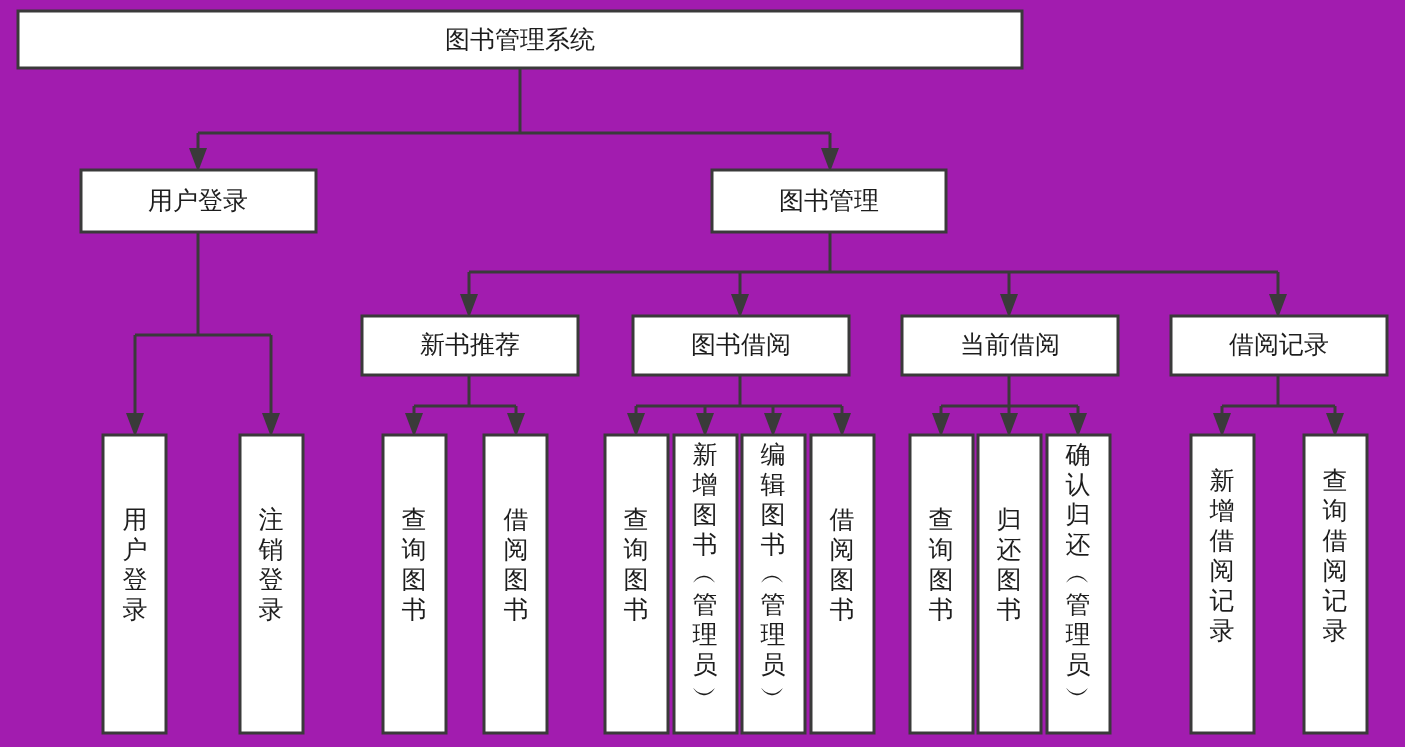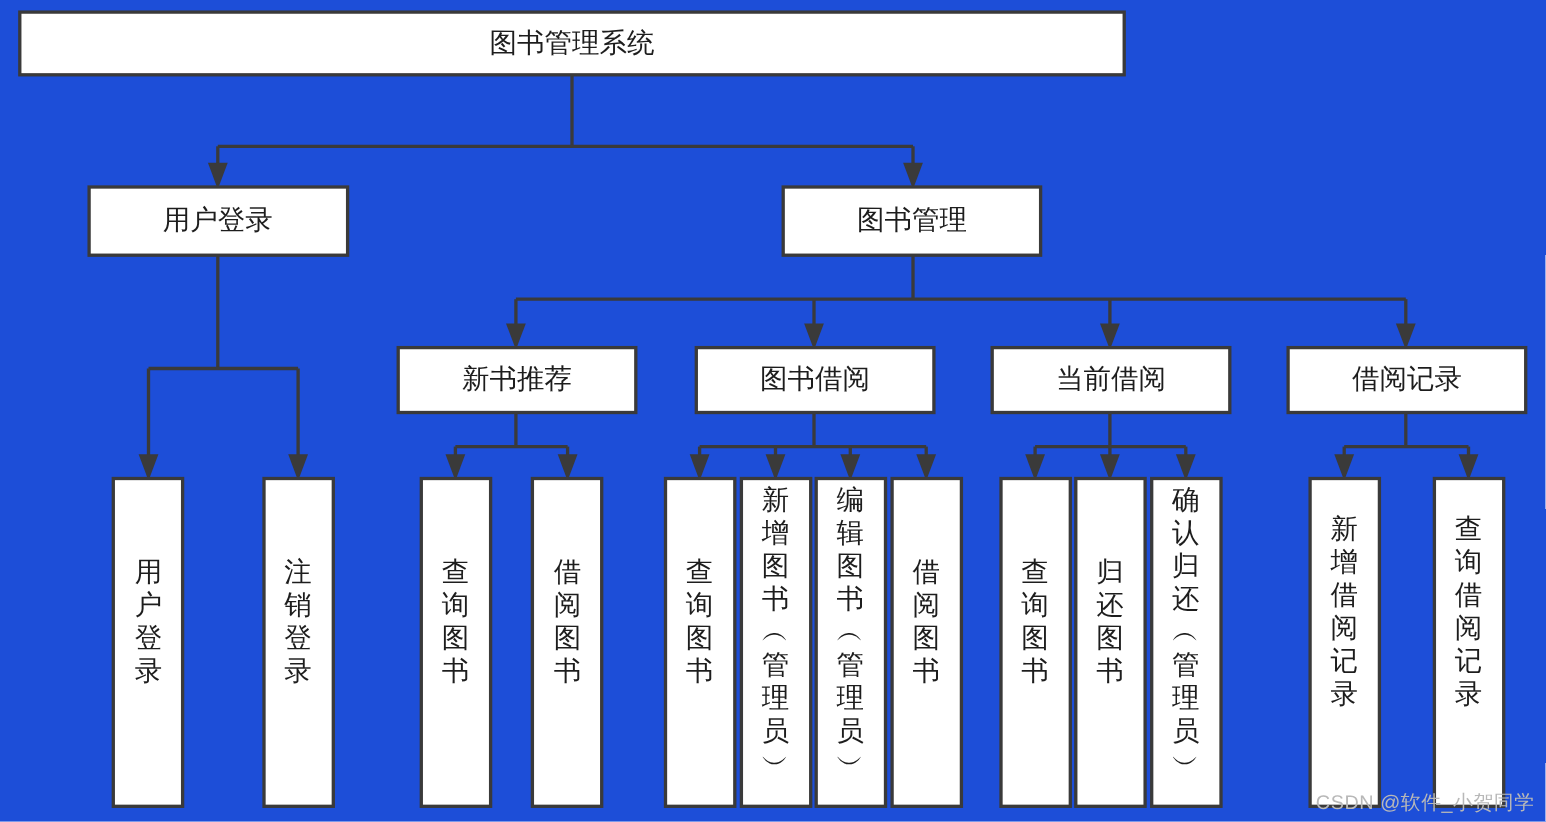--- a/index.html
+++ b/index.html
@@ -7,21 +7,21 @@
     padding: 0;
     background: #ffffff;
   }
   body {
     font-family: "Liberation Sans", "DejaVu Sans", sans-serif;
   }
   #diagram-root {
     position: relative;
     width: 1405px;
     height: 747px;
-    background: #1d4ed8;
+    background: #a21caf;
     overflow: hidden;
   }
   svg#flow-svg {
     position: absolute;
     left: 0;
     top: 0;
     width: 1405px;
     height: 747px;
     display: block;
   }
@@ -229,14 +229,13 @@
       <text class="node-label-v" x="1222" y="489"><tspan x="1222" dy="0">新</tspan><tspan x="1222" dy="30">增</tspan><tspan x="1222" dy="30">借</tspan><tspan x="1222" dy="30">阅</tspan><tspan x="1222" dy="30">记</tspan><tspan x="1222" dy="30">录</tspan></text>
     </g>
 
     <g>
       <rect class="node-box" x="1304" y="435" width="63" height="298"></rect>
       <text class="node-label-v" x="1335" y="489"><tspan x="1335" dy="0">查</tspan><tspan x="1335" dy="30">询</tspan><tspan x="1335" dy="30">借</tspan><tspan x="1335" dy="30">阅</tspan><tspan x="1335" dy="30">记</tspan><tspan x="1335" dy="30">录</tspan></text>
     </g>
 
   </svg>
 
-  <div class="watermark">CSDN @软件_小贺同学</div>
 </div>
 
 </body></html>

